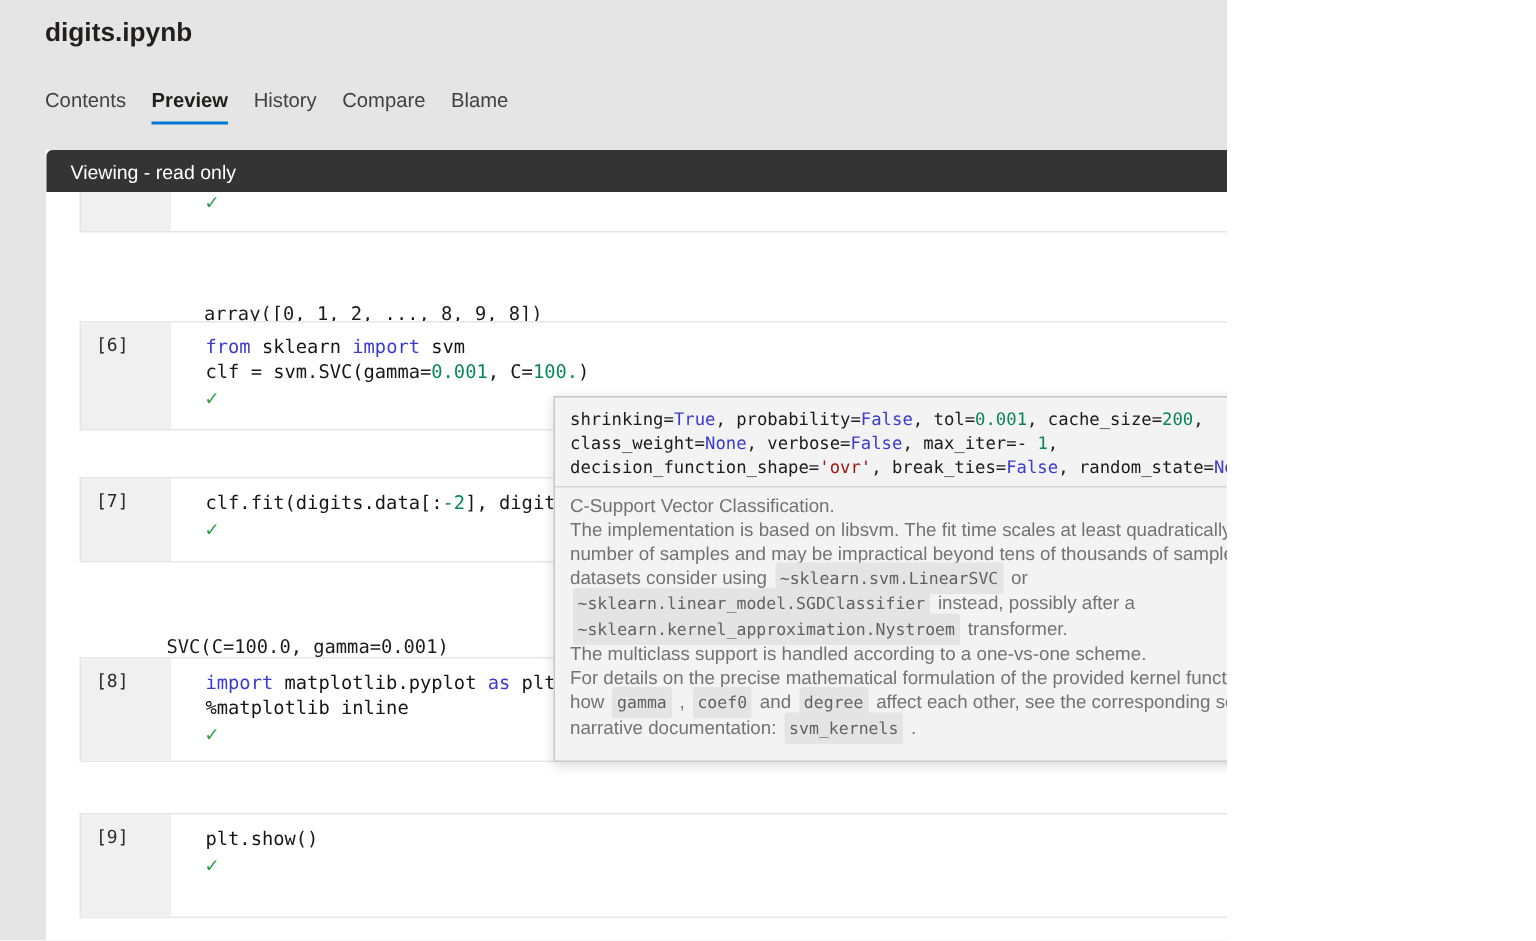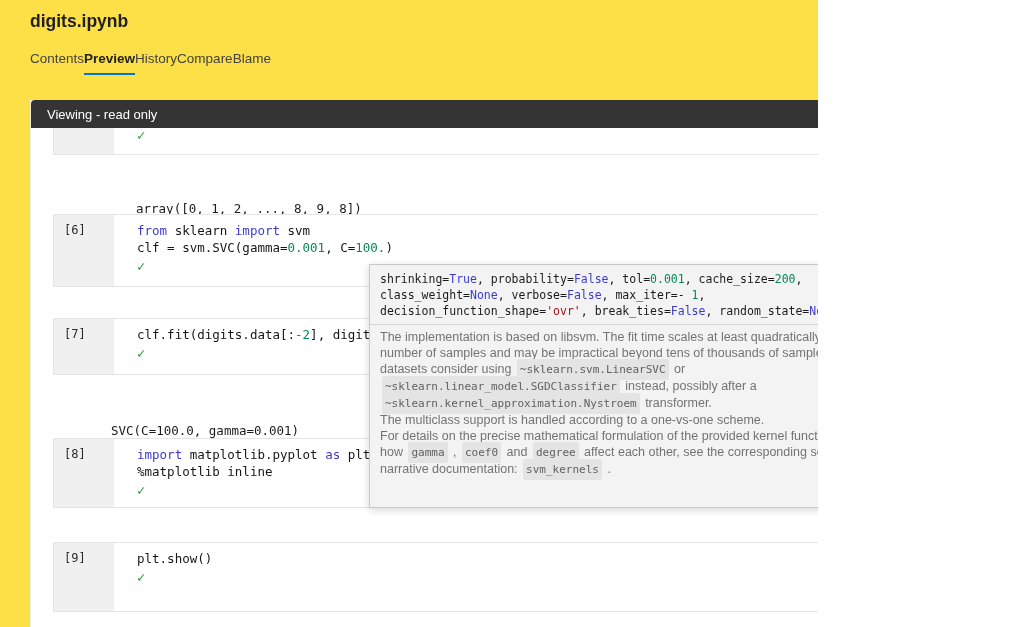--- a/index.html
+++ b/index.html
@@ -1,30 +1,30 @@
 <!DOCTYPE html>
 <html><head>
 <meta charset="utf-8">
 <style>
   * { margin:0; padding:0; box-sizing:border-box; }
   html,body { width:1024px; height:627px; background:#ffffff; font-family:"Liberation Sans", sans-serif; }
-  .screen { position:relative; width:818px; height:627px; overflow:hidden; background:#fde047; }
+  .screen { position:relative; width:818px; height:627px; overflow:hidden; background:#e5e5e5; }
 
   
   .page-title { position:absolute; left:30px; top:11px; font-size:17.5px; font-weight:bold; color:#201f1e; }
   .edit-button { position:absolute; left:883px; top:10px; width:64px; height:27px; background:#f3f2f1;
                  border:none; border-radius:2px; display:flex; align-items:center; justify-content:center;
                  gap:6px; cursor:pointer; font-family:"Liberation Sans",sans-serif; }
   .edit-button .pencil { font-size:14px; color:#201f1e; line-height:1; }
   .edit-button .lbl { font-size:13px; font-weight:bold; color:#201f1e; }
   .kebab-button { position:absolute; left:968px; top:10px; width:20px; height:27px; background:transparent;
                   border:none; display:flex; align-items:center; justify-content:center; cursor:pointer; }
   .kebab-button .glyph { font-size:16px; color:#323130; font-weight:bold; }
 
-  .tabs { position:absolute; left:30px; top:51px; display:flex; }
+  .tabs { position:absolute; left:30px; top:59px; display:flex; gap:17px; }
   .tab { font-size:13.5px; color:#424242; padding-bottom:7px; border-bottom:2px solid transparent; cursor:pointer;
          background:none; border-top:none; border-left:none; border-right:none; font-family:"Liberation Sans",sans-serif; }
   .tab.active { color:#201f1e; font-weight:bold; border-bottom:2px solid #0078d4; }
 
   
   .right-strip { position:absolute; left:993px; top:100px; width:31px; bottom:0; background:#f6f6f6; }
   .preview { position:absolute; left:30px; top:100px; width:963px; bottom:0;
              border-left:1px solid #eaeaea; border-right:1px solid #eaeaea; background:#ffffff; }
   .banner { height:28px; background:#343434; border-radius:4px 4px 0 0; color:#ffffff; font-size:13px;
             display:flex; align-items:center; padding-left:16px;text-align:center; }
@@ -133,20 +133,21 @@
         </div>
       </div>
 
       <div class="tooltip">
         <div class="sig">
           <div class="sigline"><span>shrinking=</span><span class="tok-kw">True</span><span>, probability=</span><span class="tok-kw">False</span><span>, tol=</span><span class="tok-num">0.001</span><span>, cache_size=</span><span class="tok-num">200</span><span>,</span></div>
           <div class="sigline"><span>class_weight=</span><span class="tok-kw">None</span><span>, verbose=</span><span class="tok-kw">False</span><span>, max_iter=- </span><span class="tok-num">1</span><span>,</span></div>
           <div class="sigline"><span>decision_function_shape=</span><span class="tok-str">'ovr'</span><span>, break_ties=</span><span class="tok-kw">False</span><span>, random_state=</span><span class="tok-kw">None</span><span>)</span></div>
         </div>
         <div class="docs">
+          <p><span>C-Support Vector Classification.</span></p>
           <p><span>The implementation is based on libsvm. The fit time scales at least quadratically with the number of samples and may be impractical beyond tens of thousands of samples. For large datasets consider using </span><span class="tok-chip">~sklearn.svm.LinearSVC</span><span> or </span><span class="tok-chip">~sklearn.linear_model.SGDClassifier</span><span> instead, possibly after a </span><span class="tok-chip">~sklearn.kernel_approximation.Nystroem</span><span> transformer.</span></p>
           <p><span>The multiclass support is handled according to a one-vs-one scheme.</span></p>
           <p><span>For details on the precise mathematical formulation of the provided kernel functions and how </span><span class="tok-chip">gamma</span><span> , </span><span class="tok-chip">coef0</span><span> and </span><span class="tok-chip">degree</span><span> affect each other, see the corresponding section in the narrative documentation: </span><span class="tok-chip">svm_kernels</span><span> .</span></p>
         </div>
       </div>
 
       <div class="scroll-track">
         <button class="scroll-up">
             <span>▲</span>
           </button>

